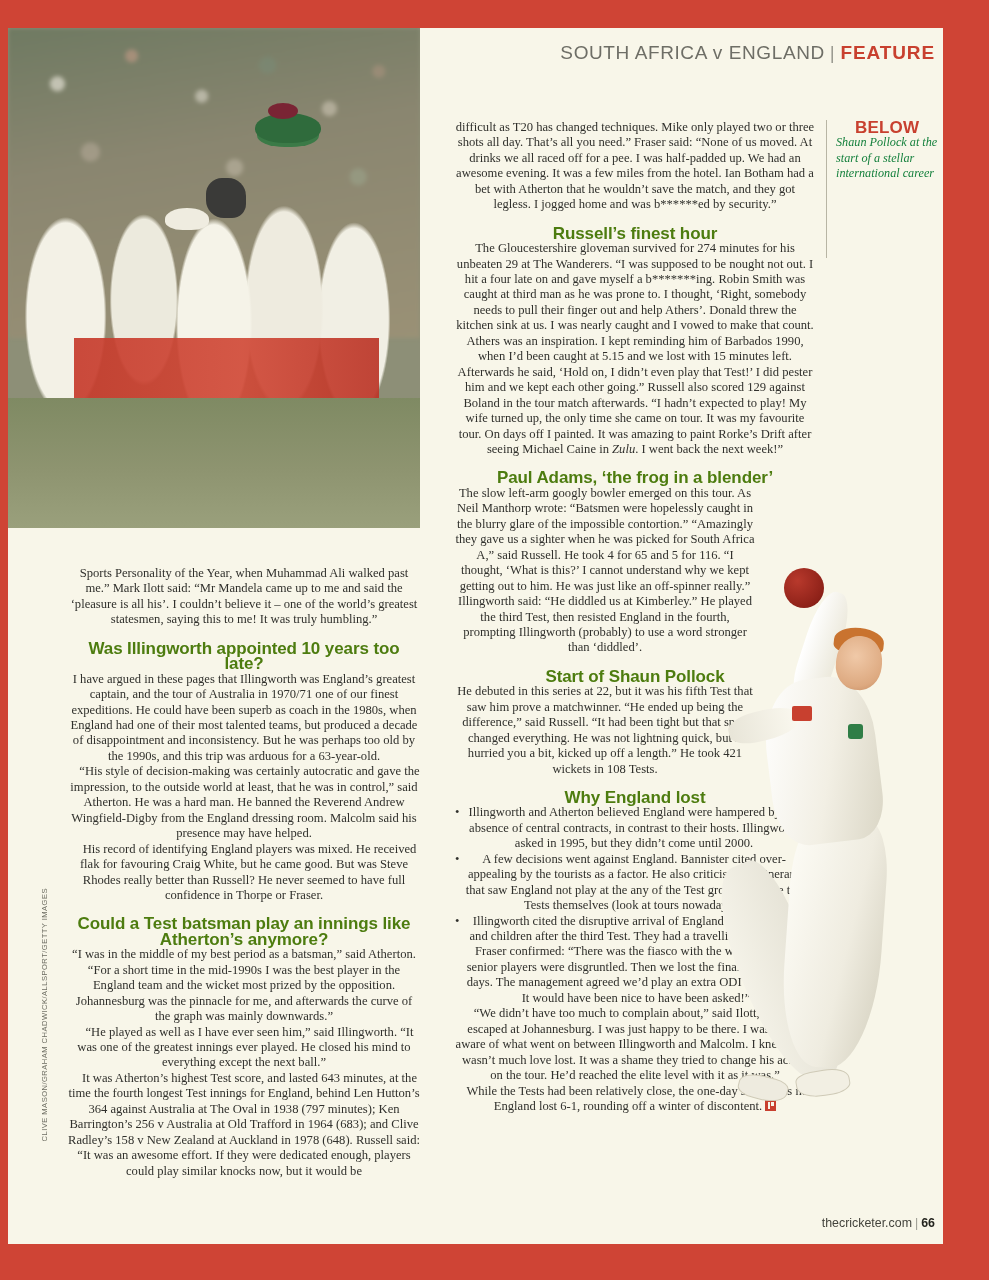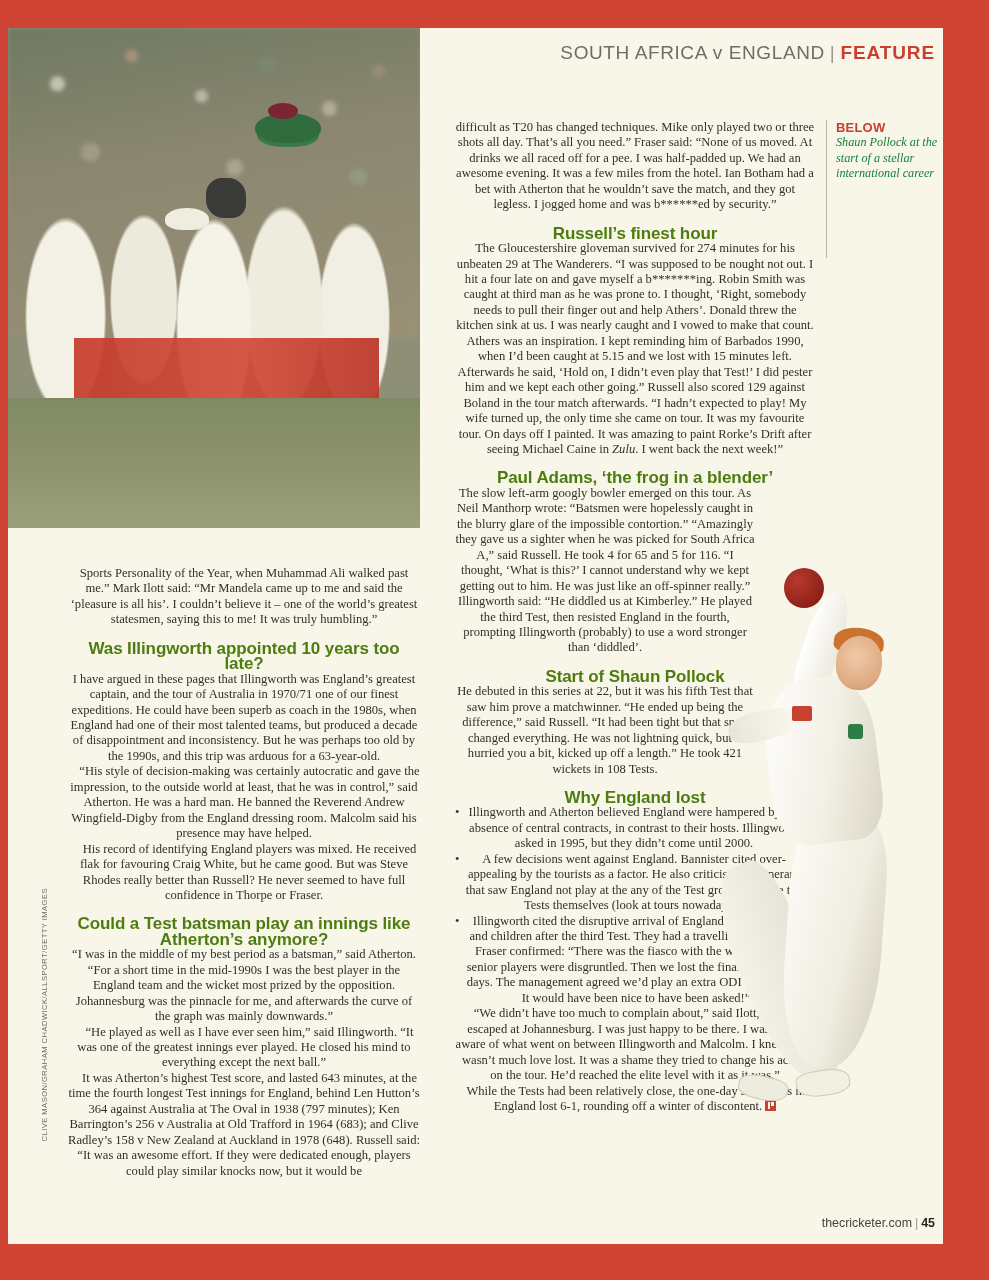--- a/index.html
+++ b/index.html
@@ -176,23 +176,24 @@
     top: 92px;
     width: 104px;
     font-family: "Liberation Serif", serif;
     font-size: 12.2px;
     line-height: 15.4px;
   }
   .caption .cap-label {
     color: #c8402f;
     font-family: "Liberation Sans", sans-serif;
     font-weight: bold;
-    font-size: 13px;
+    font-size: 17px;
     letter-spacing: .2px;
     display: block;
+    margin-left: 19px;
   }
   .caption .cap-text { font-style: italic; color: #15803d; display: block; }
 
   .col-rule {
     position: absolute;
     left: 818px;
     top: 92px;
     width: 1px;
     height: 138px;
     background: #b8b5a4;
@@ -359,16 +360,16 @@
     <div class="bw-armout"></div>
     <div class="bw-badge"></div>
     <div class="bw-emblem"></div>
     <div class="bw-hair"></div>
     <div class="bw-head"></div>
     <div class="bw-shoe1"></div>
     <div class="bw-shoe2"></div>
   </div>
 
   <div class="footer">
-    <span>thecricketer.com</span><span class="fsep">|</span><span class="fpage">45</span>
+    <span>thecricketer.com</span><span class="fsep">|</span><span class="fpage">66</span>
   </div>
 
 </div>
 
 </body></html>

